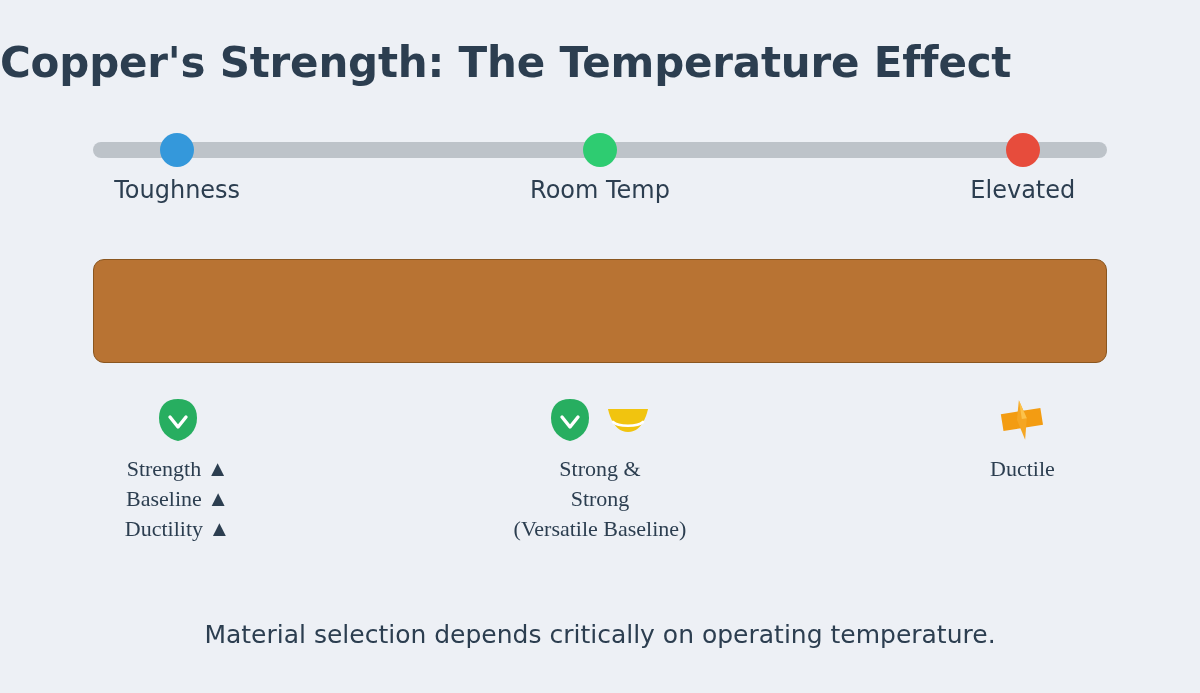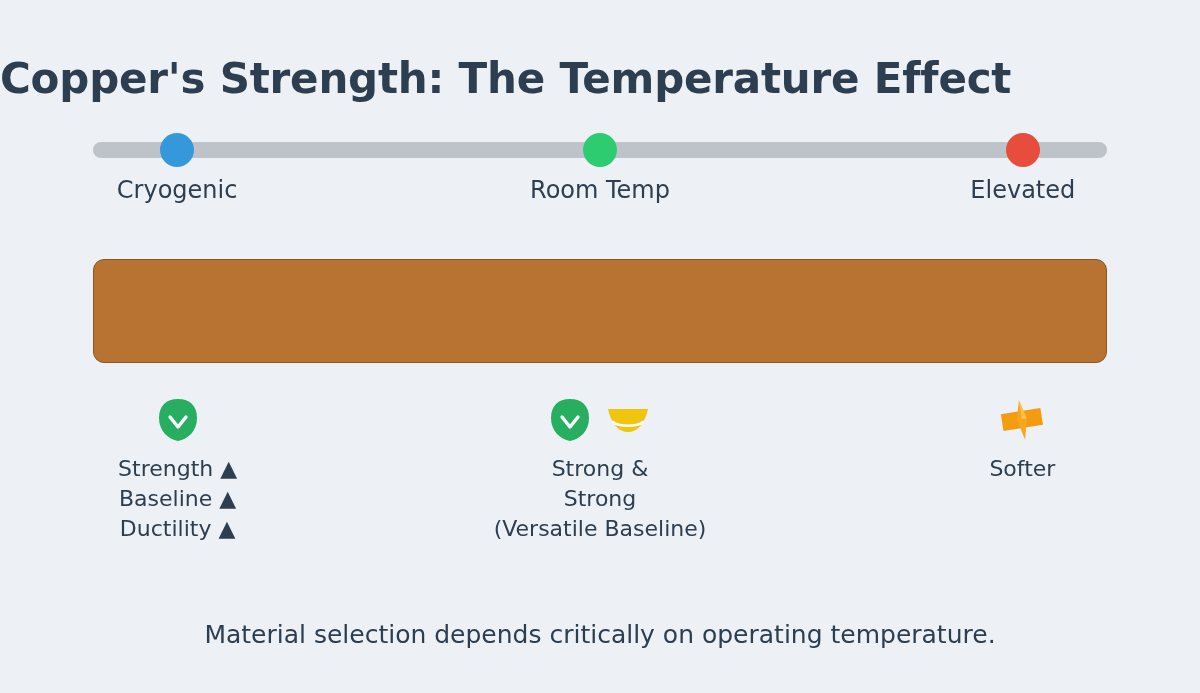--- a/index.html
+++ b/index.html
@@ -26,21 +26,20 @@
     position: absolute;
     top: 38px;
     left: 0;
     width: 967px;
     text-align: center;
     font-size: 42px;
     font-weight: bold;
     color: #2c3e50;
     letter-spacing: -0.2px;
     white-space: nowrap;
-    margin-top: 16px;
   }
 
   
   .slider-wrap {
     position: absolute;
     top: 142px;
     left: 93px;
     width: 1014px;
     height: 18px;
   }
@@ -85,20 +84,21 @@
     box-sizing: border-box;
   }
 
   
   .columns {
     position: absolute;
     top: 392px;
     left: 0;
     width: 1114px;
     height: 170px;
+    font-family: Liberation Serif, serif;
   }
   .column {
     position: absolute;
     top: 0;
     width: 340px;
     transform: translateX(-170px);
     text-align: center;
   }
   .col-icons {
     height: 56px;
@@ -152,21 +152,21 @@
 
 <div class="infographic">
 
   <div class="title">Copper's Strength: The Temperature Effect</div>
 
   <div class="slider-wrap">
     <div class="slider-track"></div>
     <div class="slider-dot" id="dot0" style="left: 84.162px; background: rgb(52, 152, 219);"></div>
     <div class="slider-dot" id="dot1" style="left: 507px; background: rgb(46, 204, 113);"></div>
     <div class="slider-dot" id="dot2" style="left: 929.838px; background: rgb(231, 76, 60);"></div>
-    <div class="slider-label" id="lbl0" style="left: 84.162px;">Cryogenic</div>
+    <div class="slider-label" id="lbl0" style="left: 84.162px;">Toughness</div>
     <div class="slider-label" id="lbl2" style="left: 929.838px;">Elevated</div>
     <div class="slider-label" id="lbl1" style="left: 507px;">Room Temp</div>
   </div>
 
   <div class="copper-bar"></div>
 
   <div class="columns">
 
     <div class="column" id="col0" style="left: 177.6px;">
       <div class="col-icons">
@@ -212,21 +212,21 @@
           <svg class="caution-icon" viewBox="0 0 56 44" aria-hidden="true">
             <g transform="rotate(-9 28 22)">
               <rect x="8" y="13" width="40" height="17" fill="#f39c12"></rect>
               <path d="M28 2 L33 21 L28 42 L23 21 Z" fill="#f5a623"></path>
               <path d="M28 2 L33 21 L28 21 Z" fill="#fcc24a"></path>
             </g>
           </svg>
         </span>
       </div>
       <div class="col-lines">
-        <div>Softer</div>
+        <div>Ductile</div>
       </div>
     </div>
 
   </div>
 
   <div class="footer-note">Material selection depends critically on operating temperature.</div>
 
 </div>
 
 </body></html>

